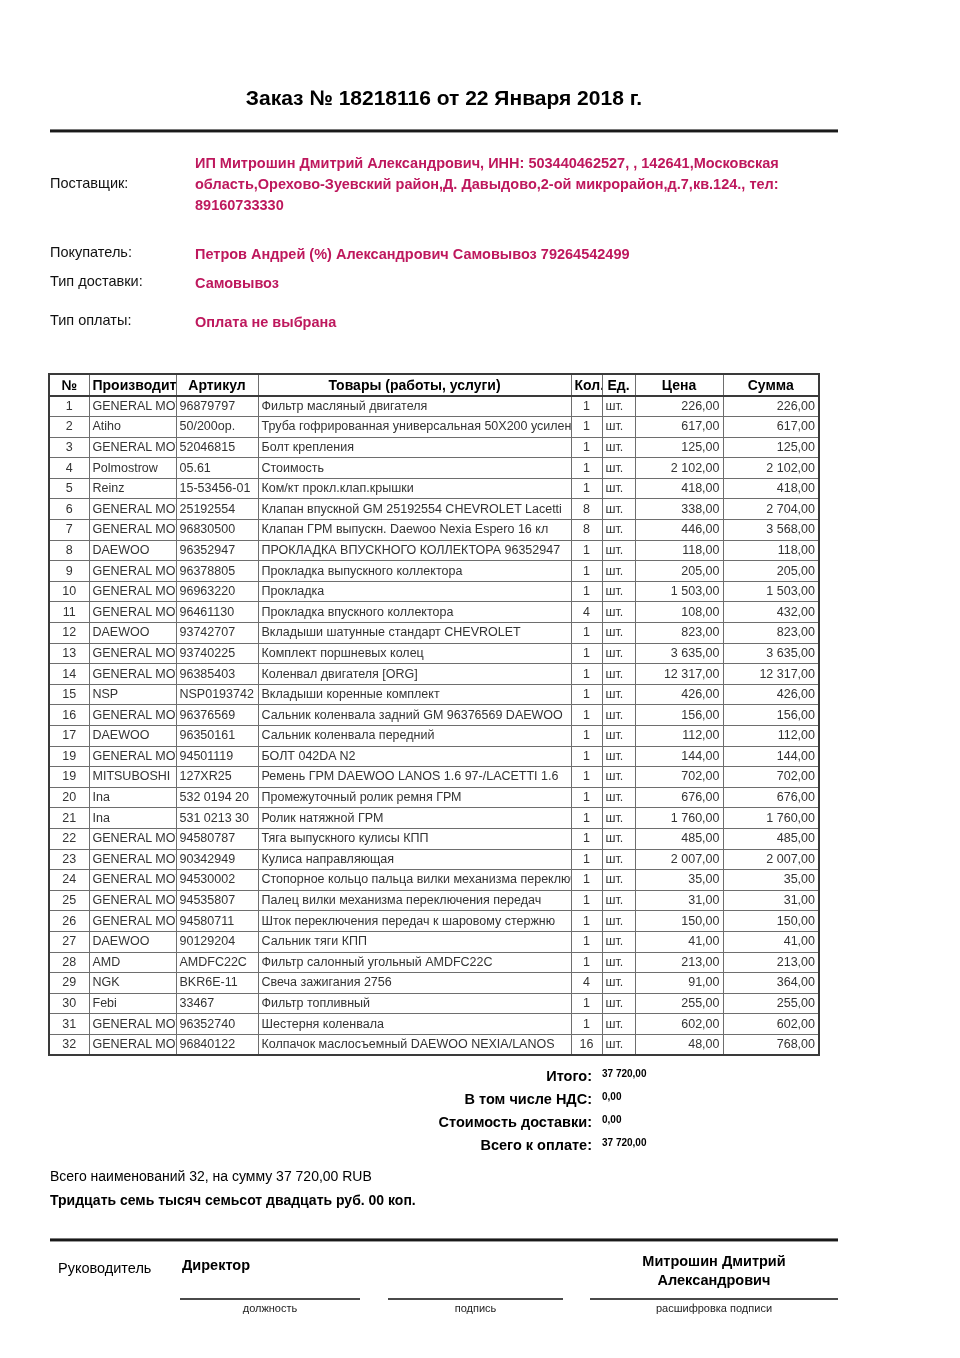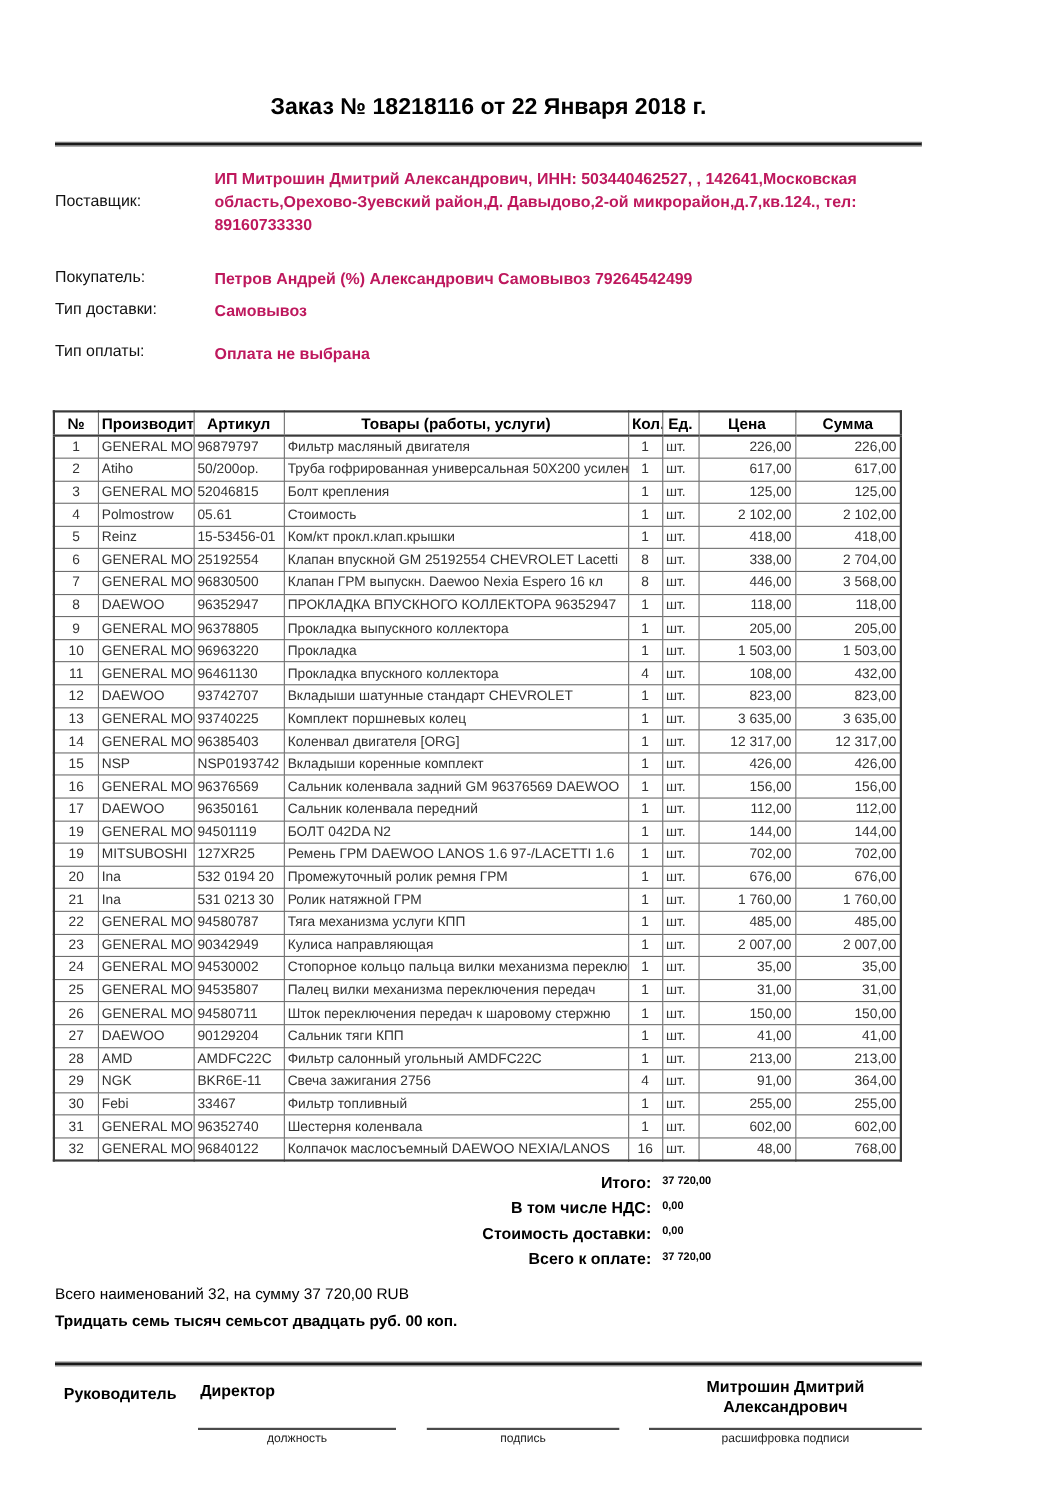--- a/index.html
+++ b/index.html
@@ -187,21 +187,21 @@
     left: 50px;
     top: 1238px;
     width: 788px;
     height: 70px;
   }
   .sig-role {
     position: absolute;
     left: 8px;
     top: 6px;
     font-size: 14.5px;
-    font-weight: bold;
+    font-weight: normal;
     white-space: nowrap;
   }
   .sig-field {
     position: absolute;
     top: 0;
     height: 64px;
   }
   .sig-field .sig-fill {
     position: absolute;
     left: 0;
@@ -486,21 +486,21 @@
             <td class="c-name">Ролик натяжной ГРМ</td>
             <td class="c-qty">1</td>
             <td class="c-unit">шт.</td>
             <td class="c-price">1 760,00</td>
             <td class="c-sum">1 760,00</td>
           </tr>
           <tr>
             <td class="c-num">22</td>
             <td class="c-maker">GENERAL MOTORS</td>
             <td class="c-art">94580787</td>
-            <td class="c-name">Тяга механизма услуги КПП</td>
+            <td class="c-name">Тяга выпускного кулисы КПП</td>
             <td class="c-qty">1</td>
             <td class="c-unit">шт.</td>
             <td class="c-price">485,00</td>
             <td class="c-sum">485,00</td>
           </tr>
           <tr>
             <td class="c-num">23</td>
             <td class="c-maker">GENERAL MOTORS</td>
             <td class="c-art">90342949</td>
             <td class="c-name">Кулиса направляющая</td>

